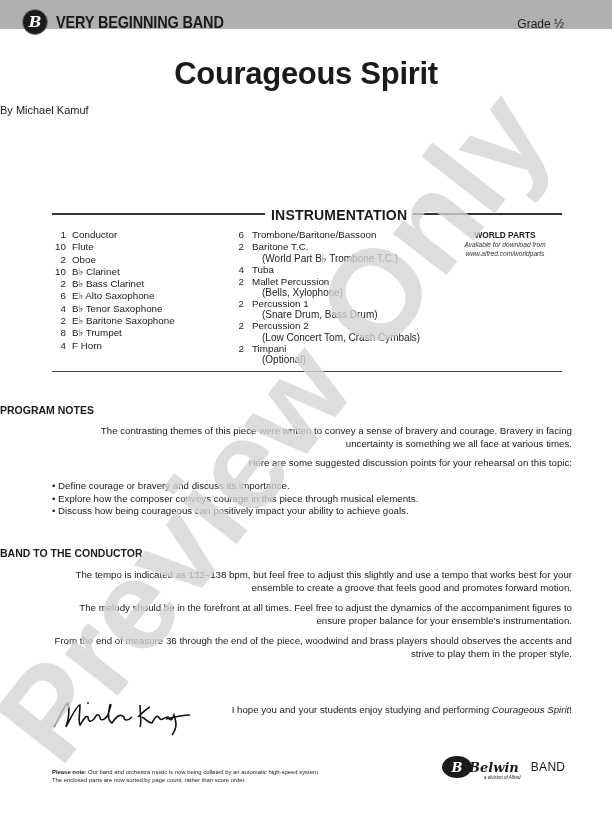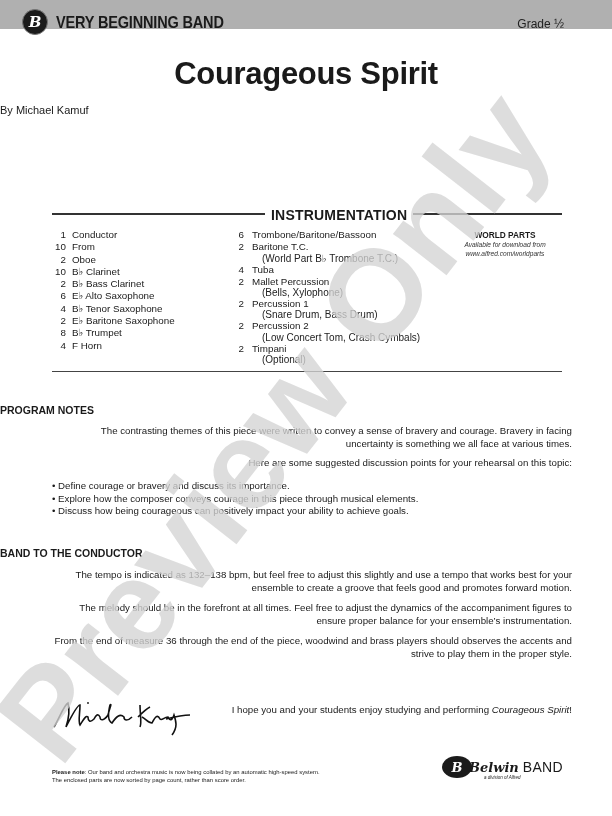--- a/index.html
+++ b/index.html
@@ -40,21 +40,21 @@
 
   .signature { position: absolute; left: 50px; top: 697px; }
 
   .footnote { position: absolute; left: 52px; top: 768px; font-size: 5.9px; line-height: 8.2px; color: #222; }
   .footnote b { font-weight: bold; }
 
   .publisher { position: absolute; left: 442px; top: 756px; display: flex; align-items: center; }
   .pub-oval { width: 30px; height: 22px; border-radius: 50%; background: #1b1b1b; color: #fff; display:flex; align-items:center; justify-content:center;
               font-family: "DejaVu Serif", serif; font-style: italic; font-weight: bold; font-size: 13px; }
   .pub-name { font-family: "DejaVu Serif", serif; font-style: italic; font-weight: bold; font-size: 13px; margin-left: -3px; }
-  .pub-band { font-size: 14px; margin-left: 4px; letter-spacing: 0.3px; }
+  .pub-band { font-size: 12px; margin-left: 12px; letter-spacing: 0.3px; }
   .pub-div { position: absolute; left: 42px; top: 19px; font-size: 4.5px; font-style: italic; white-space: nowrap; }
 
   .watermark { position: absolute; left: 0; top: 0; width: 612px; height: 816px; pointer-events: none; }
 </style>
 </head>
 <body>
 
 <div class="header-bar"></div>
 <div class="logo">
     <span>B</span>
@@ -68,21 +68,21 @@
 <div class="instr-rule"></div>
 <div class="instr-heading">INSTRUMENTATION</div>
 
 <div class="col col1">
   <div class="row">
       <span class="qty">1</span>
       <span>Conductor</span>
     </div>
   <div class="row">
       <span class="qty">10</span>
-      <span>From</span>
+      <span>Flute</span>
     </div>
   <div class="row">
       <span class="qty">2</span>
       <span>Oboe</span>
     </div>
   <div class="row">
       <span class="qty">10</span>
       <span>B♭ Clarinet</span>
     </div>
   <div class="row">

